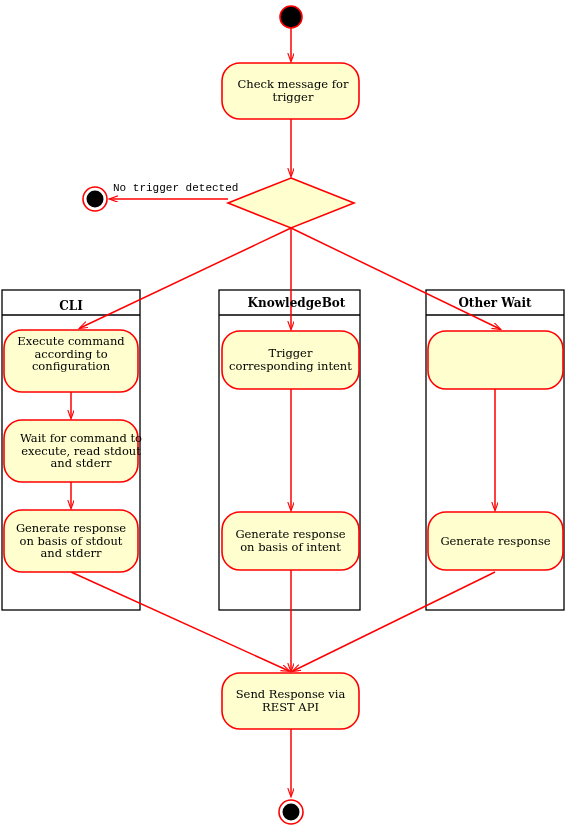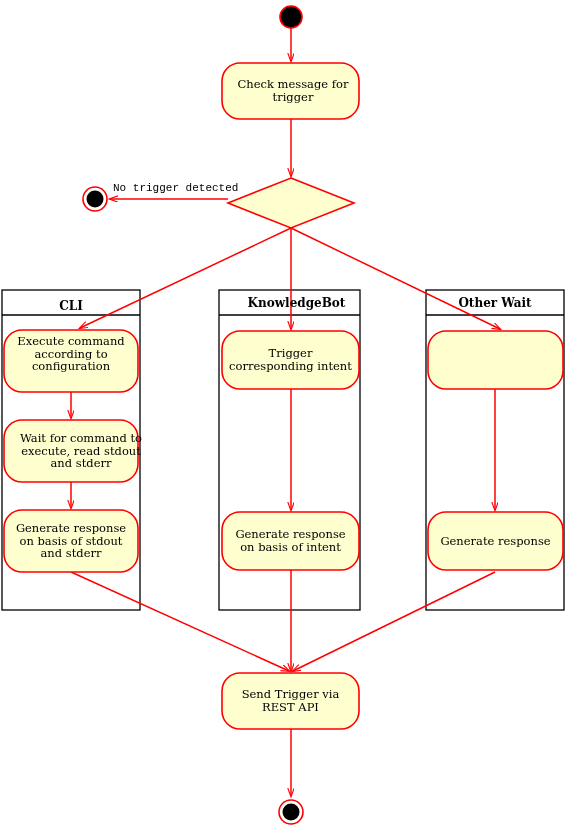--- a/index.html
+++ b/index.html
@@ -104,18 +104,18 @@
 execute, read stdout
 and stderr</div>
   <div class="node-label" style="left:4px;top:510px;width:134px;height:62px;">Generate response
 on basis of stdout
 and stderr</div>
   <div class="node-label" style="left:221px;top:331px;width:139px;height:58px;">Trigger
 corresponding intent</div>
   <div class="node-label" style="left:222px;top:512px;width:137px;height:58px;">Generate response
 on basis of intent</div>
   <div class="node-label" style="left:428px;top:512px;width:135px;height:58px;">Generate response</div>
-  <div class="node-label" style="left:222px;top:673px;width:137px;height:56px;">Send Trigger via
+  <div class="node-label" style="left:222px;top:673px;width:137px;height:56px;">Send Response via
 REST API</div>
 
   <div class="edge-label" style="left:113px;top:182px;">No trigger detected</div>
 
 </div>
 
 </body></html>

